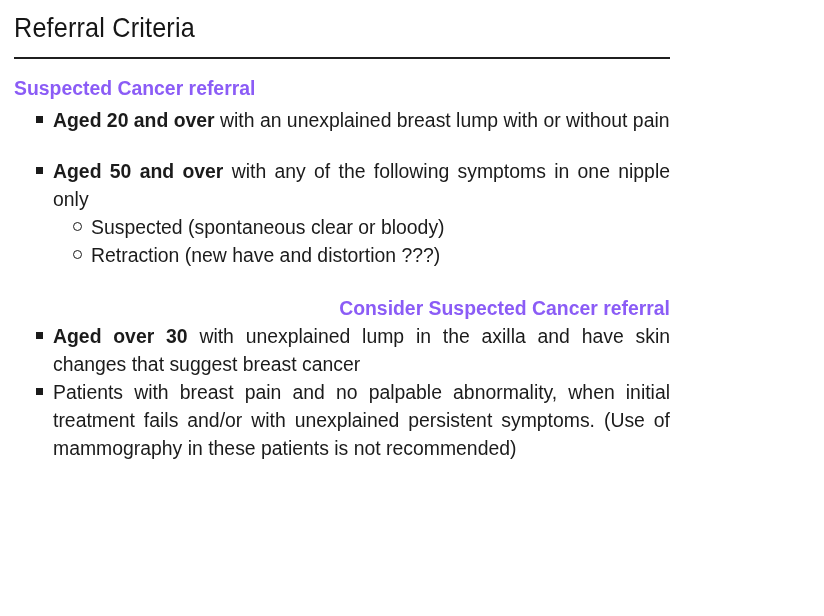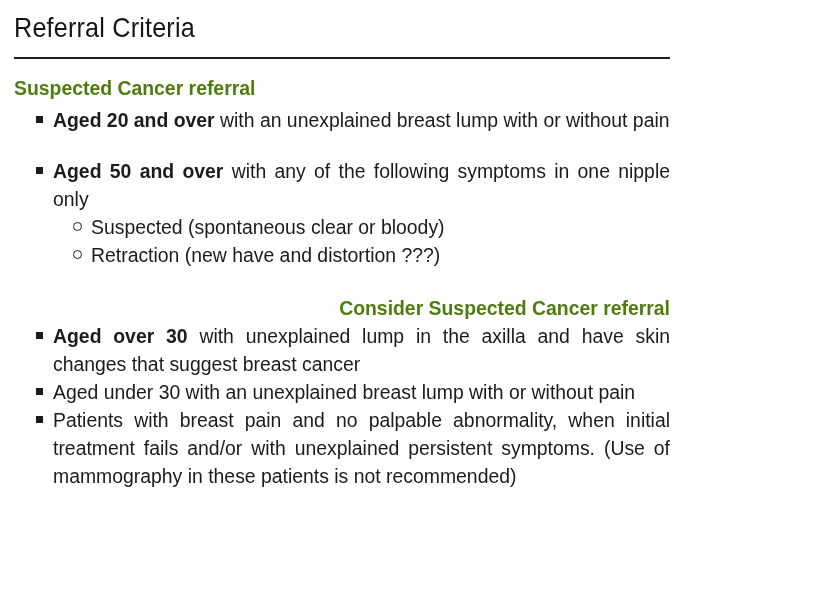--- a/index.html
+++ b/index.html
@@ -8,21 +8,21 @@
     background:#ffffff;color:#1b1b1b;
     padding:0 26px 0 14px;
     font-family:"Liberation Sans",sans-serif;
     font-size:19.4px;line-height:28px;
   }
   .title{
     margin:12px 0 0;font-size:28px;line-height:32px;font-weight:400;color:#161616;
     transform:scaleX(0.90);transform-origin:0 50%;white-space:nowrap;letter-spacing:0.2px;
   }
   .rule{margin-top:13px;height:0;border-top:2px solid #1f1f1f;}
-  h2{font-size:19.4px;line-height:28px;font-weight:700;margin:0;color:#4d7c0f;}
+  h2{font-size:19.4px;line-height:28px;font-weight:700;margin:0;color:#8b5cf6;}
   h2.h-first{margin-top:15px;}
   h2.h-s2{margin-top:25px;text-align:right;}
   h2.h-s3{margin-top:22px;}
   ul{list-style:none;margin:0;padding:0;}
   ul.l1{margin-top:0;}
   ul.l1.mt4{margin-top:4px;}
   ul.l1 > li{position:relative;padding-left:39px;text-align:justify;}
   li.gap{margin-top:23px;}
   .sq{
     position:absolute;left:22px;top:10px;width:7px;height:7px;
@@ -75,22 +75,18 @@
         <span class="sq"></span>
         <b>Aged over 30</b><span> with unexplained lump in the axilla and have skin changes that suggest breast cancer</span>
       </li>
     </ul>
   </section>
 
   <section>
     <ul class="l1">
       <li>
         <span class="sq"></span>
-        <b></b><span>Aged under 30 with an unexplained breast lump with or without pain</span>
-      </li>
-      <li>
-        <span class="sq"></span>
         <b></b><span>Patients with breast pain and no palpable abnormality, when initial treatment fails and/or with unexplained persistent symptoms. (Use of mammography in these patients is not recommended)</span>
       </li>
     </ul>
   </section>
 
 </div>
 
 </body></html>

